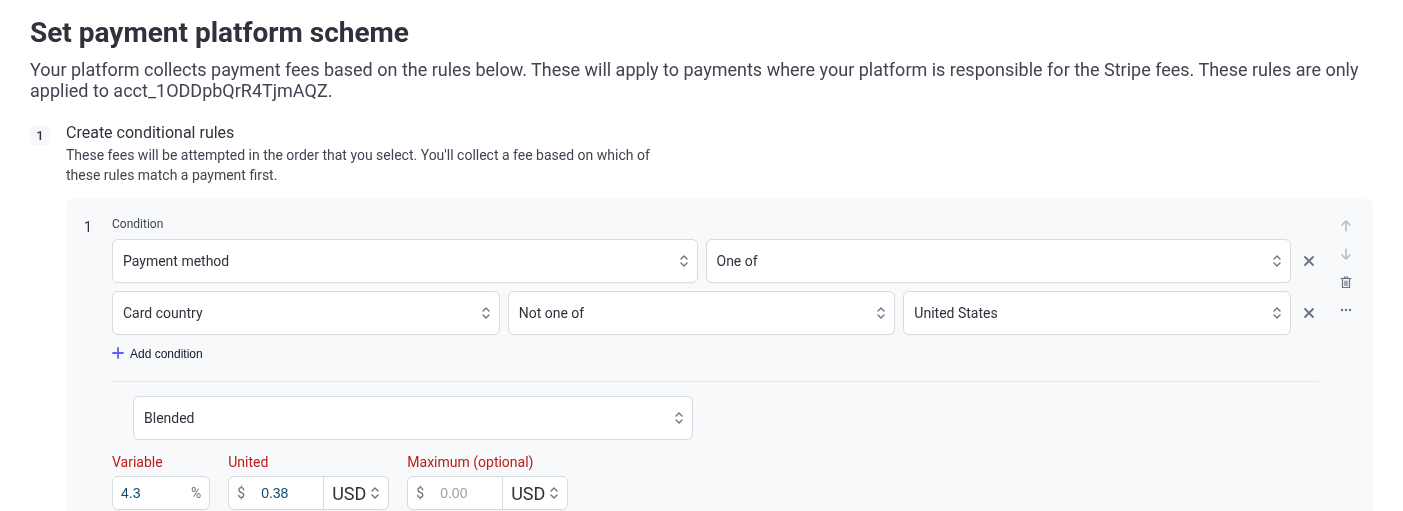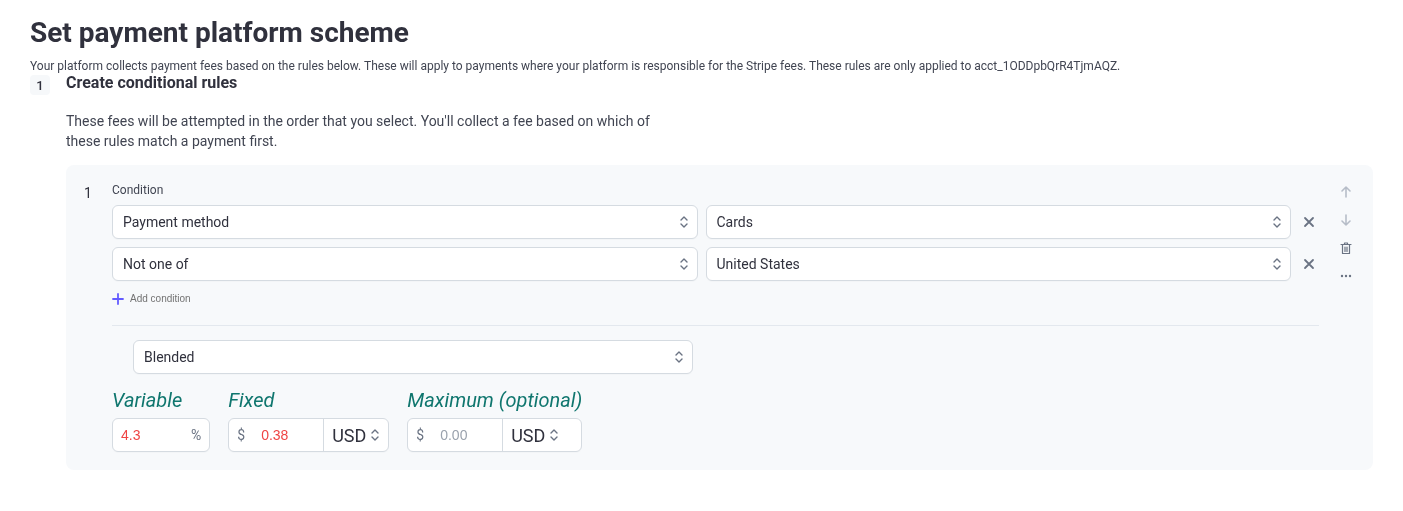--- a/index.html
+++ b/index.html
@@ -12,21 +12,22 @@
     font-size: 14px;
   }
   h1 {
     font-size: 28px;
     font-weight: 700;
     margin: 6px 0 10px 0;
     color: #30313d;
   }
   .subhead {
     color: #414552;
-    font-size: 12px;
+    font-size: 18px;
+    margin-bottom: 22px;
   }
   .step-row {
     display: flex;
     align-items: flex-start;
     gap: 16px;
   }
   .step-num {
     background: #f6f8fa;
     border-radius: 4px;
     width: 20px;
@@ -35,23 +36,23 @@
     align-items: center;
     justify-content: center;
     font-size: 13px;
     font-weight: 500;
     color: #30313d;
     margin-top: 2px;
   }
   .step-body { flex: 1; }
   .step-title {
     font-size: 16px;
-    font-weight: 700;
-    color: #30313d;
-    margin-bottom: 20px;
+    font-weight: 400;
+    color: #30313d;
+    margin-bottom: 4px;
   }
   .step-desc-row {
     display: flex;
     align-items: flex-start;
     justify-content: space-between;
     gap: 4px;
     margin-bottom: 14px;
   }
   .step-desc {
     color: #414552;
@@ -116,21 +117,21 @@
     gap: 8px;
     align-items: center;
     margin-bottom: 8px;
   }
   .select {
     flex: 1;
     position: relative;
     background: #fff;
     border: 1px solid #d5dbe1;
     border-radius: 6px;
-    height: 34px;
+    height: 44px;
     display: flex;
     align-items: center;
     padding: 0 28px 0 10px;
     font-size: 14px;
     color: #30313d;
     cursor: pointer;
     box-shadow: 0 1px 1px rgba(0,0,0,0.02);
   }
   .chev {
     position: absolute;
@@ -147,22 +148,22 @@
     cursor: pointer;
     color: #6a7383;
     padding: 4px;
     font-size: 16px;
     display: flex;
     align-items: center;
   }
   .add-link {
     display: inline-flex;
     gap: 6px;
-    color: #737373;
-    font-size: 10px;
+    color: #0f172a;
+    font-size: 12px;
     font-weight: 500;
     background: none;
     border: none;
     cursor: pointer;
     padding: 4px 0;
   }
   hr.divider {
     border: none;
     border-top: 1px solid #e3e8ee;
     margin: 16px 0 14px 0;
@@ -170,38 +171,38 @@
   .fee-row {
     display: flex;
     gap: 18px;
     align-items: flex-end;
   }
   .field {
     display: flex;
     flex-direction: column;
     gap: 6px;
   }
-  .field-label { font-size: 20px; color: #0f766e; font-style: italic; }
+  .field-label { font-size: 14px; color: #b91c1c; }
   .input-group {
     display: flex;
     align-items: center;
     background: #fff;
     border: 1px solid #d5dbe1;
     border-radius: 6px;
     height: 34px;
     overflow: hidden;
     box-shadow: 0 1px 1px rgba(0,0,0,0.02);
   }
   .input-group input {
     border: none;
     outline: none;
     padding: 0 8px;
     height: 100%;
     font-size: 14px;
-    color: #ef4444;
+    color: #0c4a6e;
     width: 70px;
     background: transparent;
   }
   .input-group input::placeholder { color: #9aa2ad; }
   .input-group .prefix, .input-group .suffix {
     padding: 0 8px;
     color: #6a7383;
     font-size: 14px;
   }
   .input-group .divider-v {
@@ -244,37 +245,45 @@
         <div class="cond-row">
           <div class="select">
             <span>Payment method</span>
             <span class="chev">
               <svg width="10" height="14" viewBox="0 0 10 14">
                   <path d="M2 5l3-3 3 3M2 9l3 3 3-3" stroke="#6a7383" stroke-width="1.4" fill="none" stroke-linecap="round" stroke-linejoin="round"></path>
                 </svg>
             </span>
           </div>
           <div class="select">
-            <span>Cards</span>
+            <span>One of</span>
             <span class="chev">
               <svg width="10" height="14" viewBox="0 0 10 14">
                   <path d="M2 5l3-3 3 3M2 9l3 3 3-3" stroke="#6a7383" stroke-width="1.4" fill="none" stroke-linecap="round" stroke-linejoin="round"></path>
                 </svg>
             </span>
           </div>
           <button class="x-btn">
             <span>
               <svg width="12" height="12" viewBox="0 0 12 12">
                   <path d="M2 2l8 8M10 2l-8 8" stroke="#6a7383" stroke-width="1.8" stroke-linecap="round"></path>
                 </svg>
             </span>
           </button>
         </div>
 
         <div class="cond-row">
+          <div class="select">
+            <span>Card country</span>
+            <span class="chev">
+              <svg width="10" height="14" viewBox="0 0 10 14">
+                  <path d="M2 5l3-3 3 3M2 9l3 3 3-3" stroke="#6a7383" stroke-width="1.4" fill="none" stroke-linecap="round" stroke-linejoin="round"></path>
+                </svg>
+            </span>
+          </div>
           <div class="select">
             <span>Not one of</span>
             <span class="chev">
               <svg width="10" height="14" viewBox="0 0 10 14">
                   <path d="M2 5l3-3 3 3M2 9l3 3 3-3" stroke="#6a7383" stroke-width="1.4" fill="none" stroke-linecap="round" stroke-linejoin="round"></path>
                 </svg>
             </span>
           </div>
           <div class="select">
             <span>United States</span>
@@ -316,21 +325,21 @@
         <div class="fee-row">
           <div class="field">
             <div class="field-label">Variable</div>
             <div class="input-group">
               <input type="text" value="4.3" style="">
               <span class="suffix">%</span>
             </div>
           </div>
 
           <div class="field">
-            <div class="field-label">Fixed</div>
+            <div class="field-label">United</div>
             <div class="input-group">
               <span class="prefix">$</span>
               <input type="text" value="0.38" style="">
               <div class="divider-v"></div>
               <div class="currency-sel">
                 <span>USD</span>
                 <span>
                   <svg width="10" height="14" viewBox="0 0 10 14">
                       <path d="M2 5l3-3 3 3M2 9l3 3 3-3" stroke="#6a7383" stroke-width="1.4" fill="none" stroke-linecap="round" stroke-linejoin="round"></path>
                     </svg>

